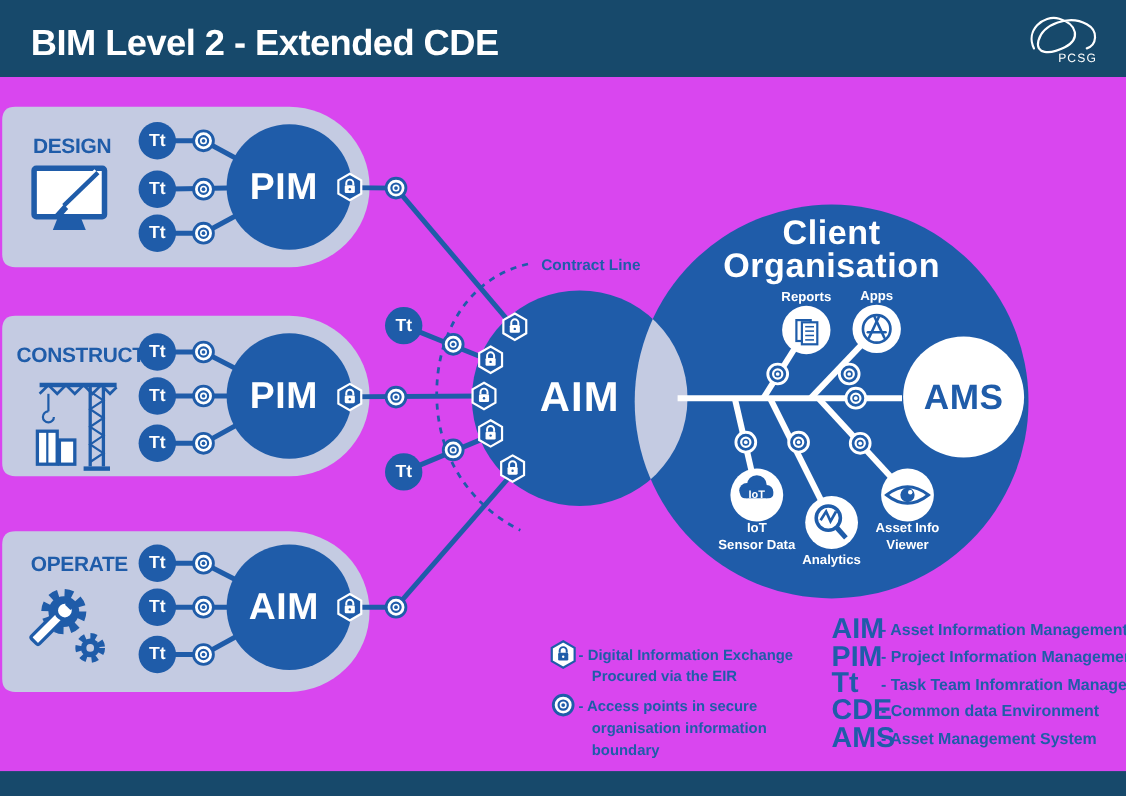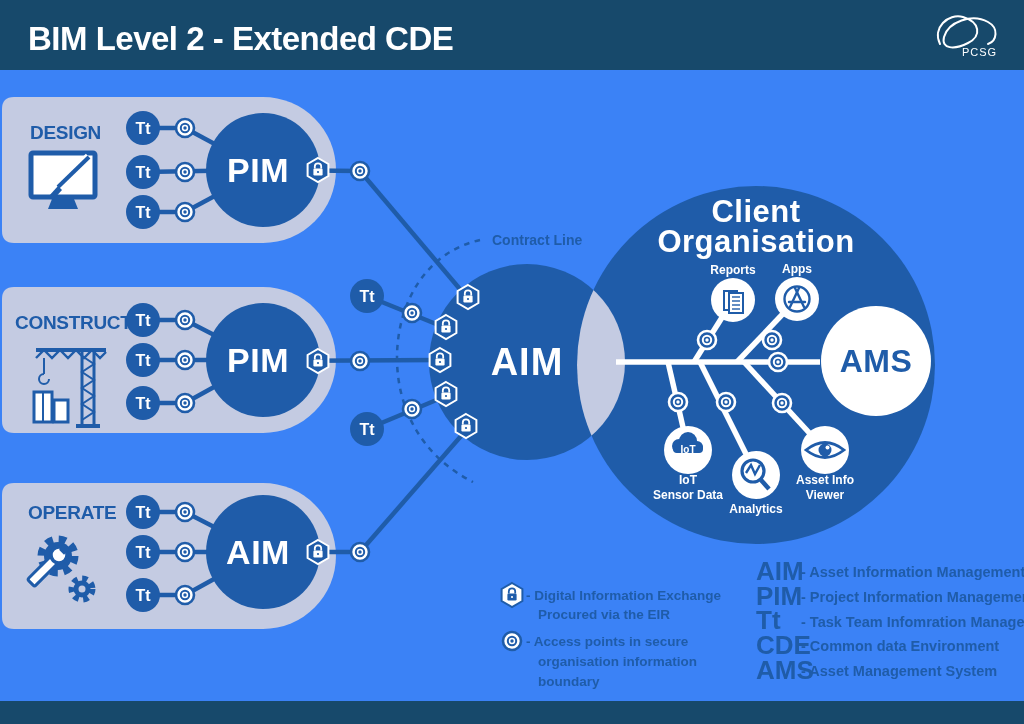--- a/index.html
+++ b/index.html
@@ -1,16 +1,16 @@
 <!DOCTYPE html>
 <html><head>
 <meta charset="utf-8">
 <style>
   html,body{margin:0;padding:0;background:#e8e8e8;}
-  .stage{position:relative;width:1024px;height:724px;background:#3b82f6;overflow:hidden;
+  .stage{position:relative;width:1024px;height:724px;background:#d946ef;overflow:hidden;
          font-family:"Liberation Sans",sans-serif;}
   svg{position:absolute;left:0;top:0;}
   text{font-family:"Liberation Sans",sans-serif;font-weight:bold;}
   .vc{dominant-baseline:central;}
   .title{font-size:33px;letter-spacing:-0.5px;}
   .grp{font-size:19px;letter-spacing:-0.3px;}
   .hub{font-size:34px;letter-spacing:0.5px;}
   .aimc{font-size:38px;letter-spacing:1px;}
   .ttt{font-size:16px;}
   .ctl{font-size:14px;}

